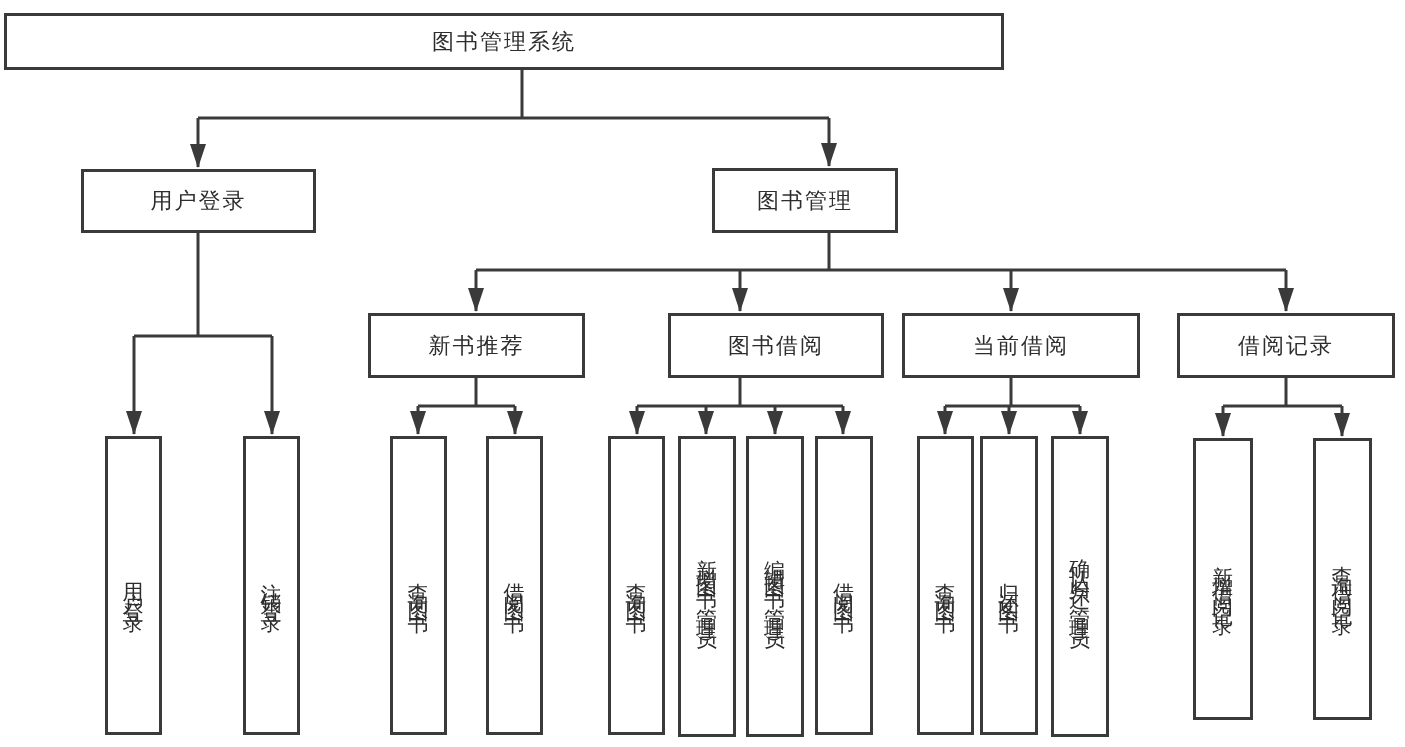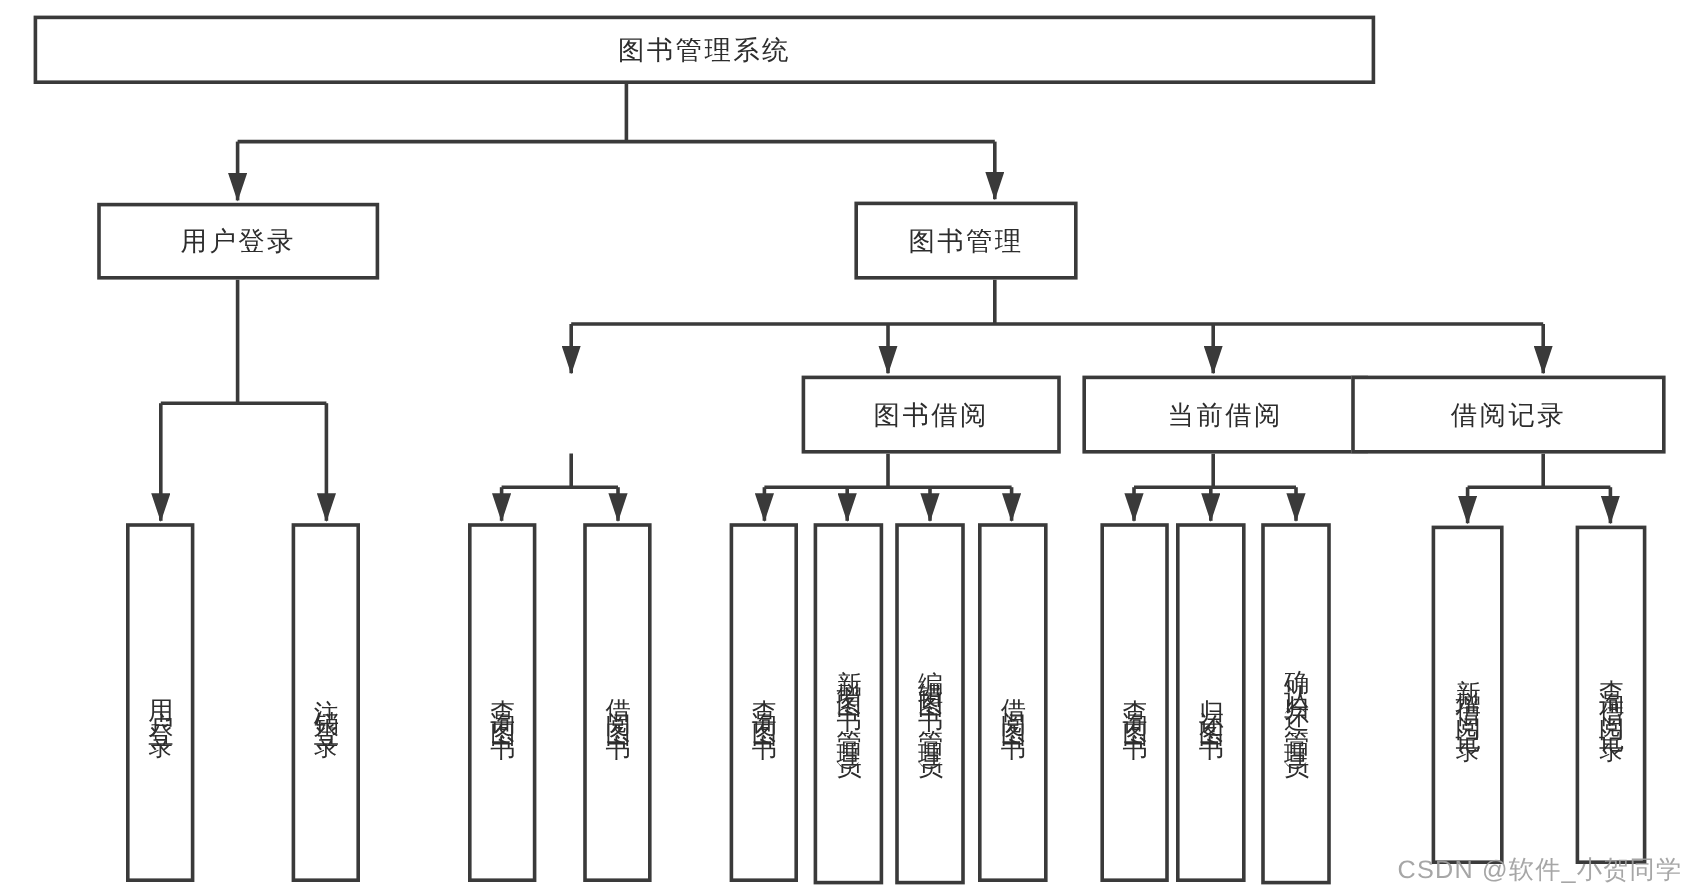--- a/index.html
+++ b/index.html
@@ -90,38 +90,41 @@
     <path d="M706,406 V434" marker-end="url(#arrow)"></path>
     <path d="M775,406 V434" marker-end="url(#arrow)"></path>
     <path d="M843,406 V434" marker-end="url(#arrow)"></path>
     <path d="M945,406 V434" marker-end="url(#arrow)"></path>
     <path d="M1009,406 V434" marker-end="url(#arrow)"></path>
     <path d="M1080,406 V434" marker-end="url(#arrow)"></path>
     <path d="M1223,406 V436" marker-end="url(#arrow)"></path>
     <path d="M1342,406 V436" marker-end="url(#arrow)"></path>
   </svg>
 
-  <div class="node" style="left:28px;top:13px;width:1118px;height:57px">
+  <div class="node" style="left:4px;top:13px;width:1000px;height:57px">
     <span class="hlabel">图书管理系统</span>
   </div>
 
   <div class="node" style="left:81px;top:169px;width:235px;height:64px">
     <span class="hlabel">用户登录</span>
   </div>
   <div class="node" style="left:712px;top:168px;width:186px;height:65px">
     <span class="hlabel">图书管理</span>
   </div>
 
+  <div class="node" style="left:368px;top:313px;width:217px;height:65px">
+    <span class="hlabel">新书推荐</span>
+  </div>
   <div class="node" style="left:668px;top:313px;width:216px;height:65px">
     <span class="hlabel">图书借阅</span>
   </div>
   <div class="node" style="left:902px;top:313px;width:238px;height:65px">
     <span class="hlabel">当前借阅</span>
   </div>
-  <div class="node" style="left:1126px;top:313px;width:262px;height:65px">
+  <div class="node" style="left:1177px;top:313px;width:218px;height:65px">
     <span class="hlabel">借阅记录</span>
   </div>
 
   <div class="node" style="left:105px;top:436px;width:57px;height:299px">
     <span class="vtext">用户登录</span>
   </div>
   <div class="node" style="left:243px;top:436px;width:57px;height:299px">
     <span class="vtext">注销登录</span>
   </div>
 
@@ -155,15 +158,14 @@
     <span class="vtext">确认归还（管理员）</span>
   </div>
 
   <div class="node" style="left:1193px;top:438px;width:60px;height:282px">
     <span class="vtext">新增借阅记录</span>
   </div>
   <div class="node" style="left:1313px;top:438px;width:59px;height:282px">
     <span class="vtext">查询借阅记录</span>
   </div>
 
-  <div class="watermark">CSDN @软件_小贺同学</div>
 
 </div>
 
 </body></html>

